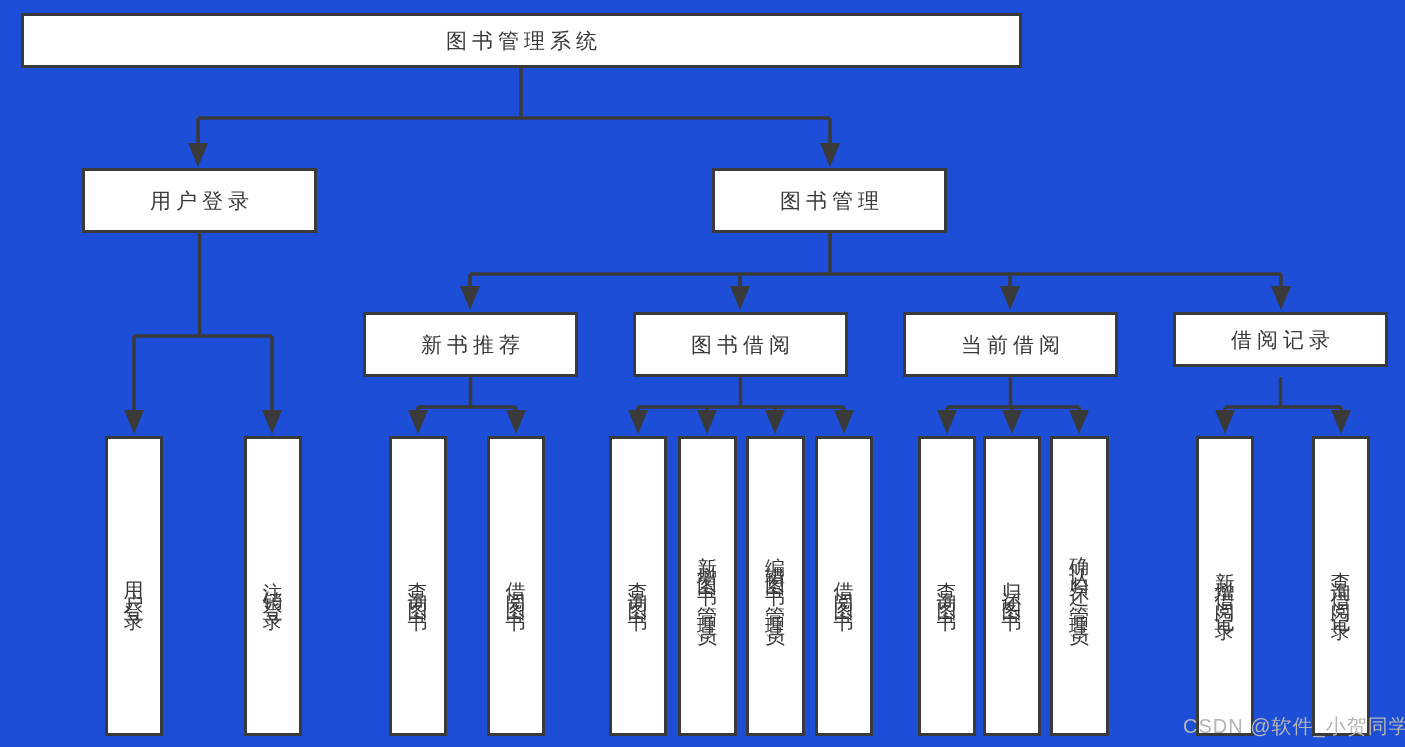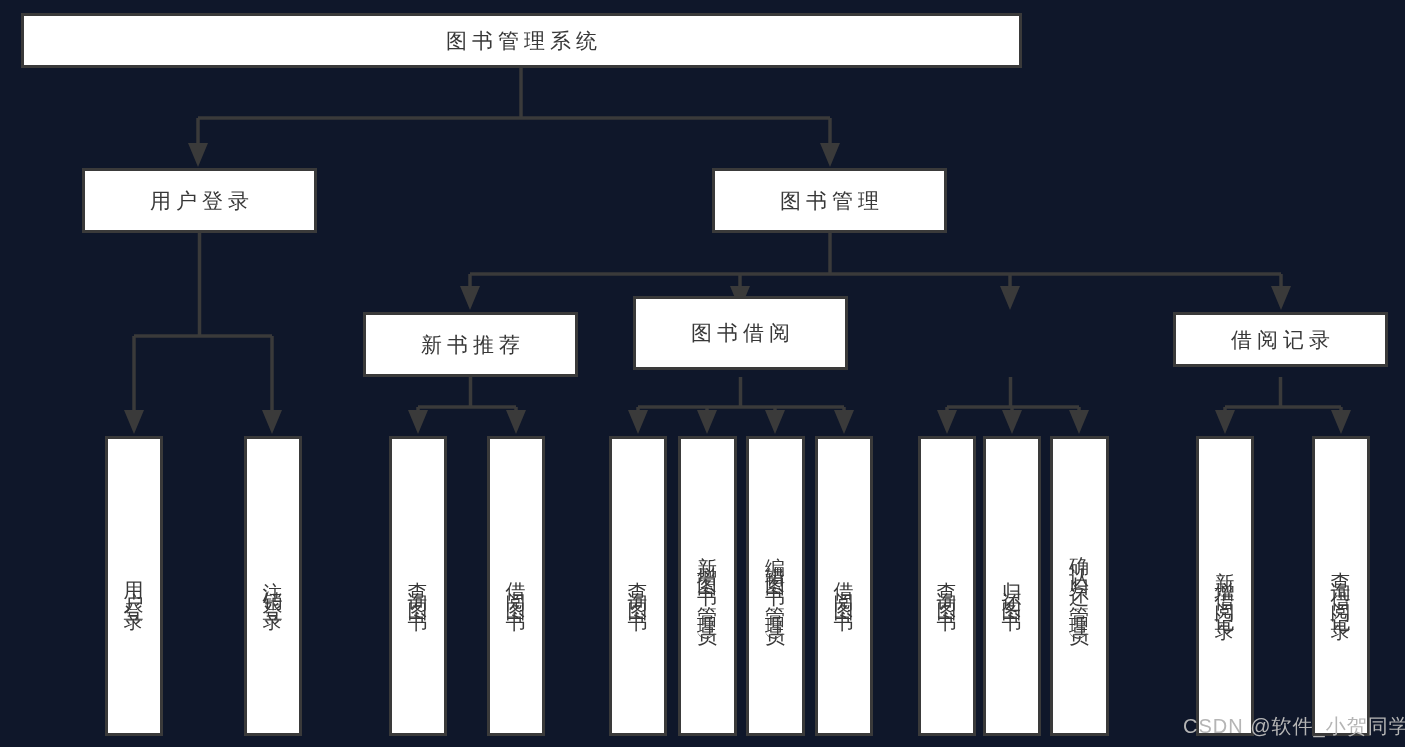--- a/index.html
+++ b/index.html
@@ -1,17 +1,17 @@
 <!DOCTYPE html>
 <html><head>
 <meta charset="utf-8">
 <style>
   html,body { margin:0; padding:0; background:#ffffff; }
   .stage {
-    position:relative; width:1405px; height:747px; background:#0f172a;
+    position:relative; width:1405px; height:747px; background:#1d4ed8;
     font-family:"Liberation Sans", sans-serif; overflow:hidden;
   }
   .wires { position:absolute; left:0; top:0; }
   .node {
     position:absolute; box-sizing:border-box;
     border:3px solid #3a3a3a; background:#ffffff;
     display:flex; align-items:center; justify-content:center;
     color:#383838; font-size:21px;
   }
   .node.h span { letter-spacing:5px; text-indent:5px; white-space:nowrap; }
@@ -69,22 +69,25 @@
   <div class="node h" style="left:82px;top:168px;width:235px;height:65px">
     <span>用户登录</span>
   </div>
   <div class="node h" style="left:712px;top:168px;width:235px;height:65px">
     <span>图书管理</span>
   </div>
 
   <div class="node h" style="left:363px;top:312px;width:215px;height:65px">
     <span>新书推荐</span>
   </div>
-  <div class="node h" style="left:633px;top:296px;width:215px;height:74px">
+  <div class="node h" style="left:633px;top:312px;width:215px;height:65px">
     <span>图书借阅</span>
+  </div>
+  <div class="node h" style="left:903px;top:312px;width:215px;height:65px">
+    <span>当前借阅</span>
   </div>
   <div class="node h" style="left:1173px;top:312px;width:215px;height:55px">
     <span>借阅记录</span>
   </div>
 
   <div class="node v" style="left:105px;top:436px;width:58px;height:300px">
     <span>用户登录</span>
   </div>
   <div class="node v" style="left:244px;top:436px;width:58px;height:300px">
     <span>注销登录</span>

